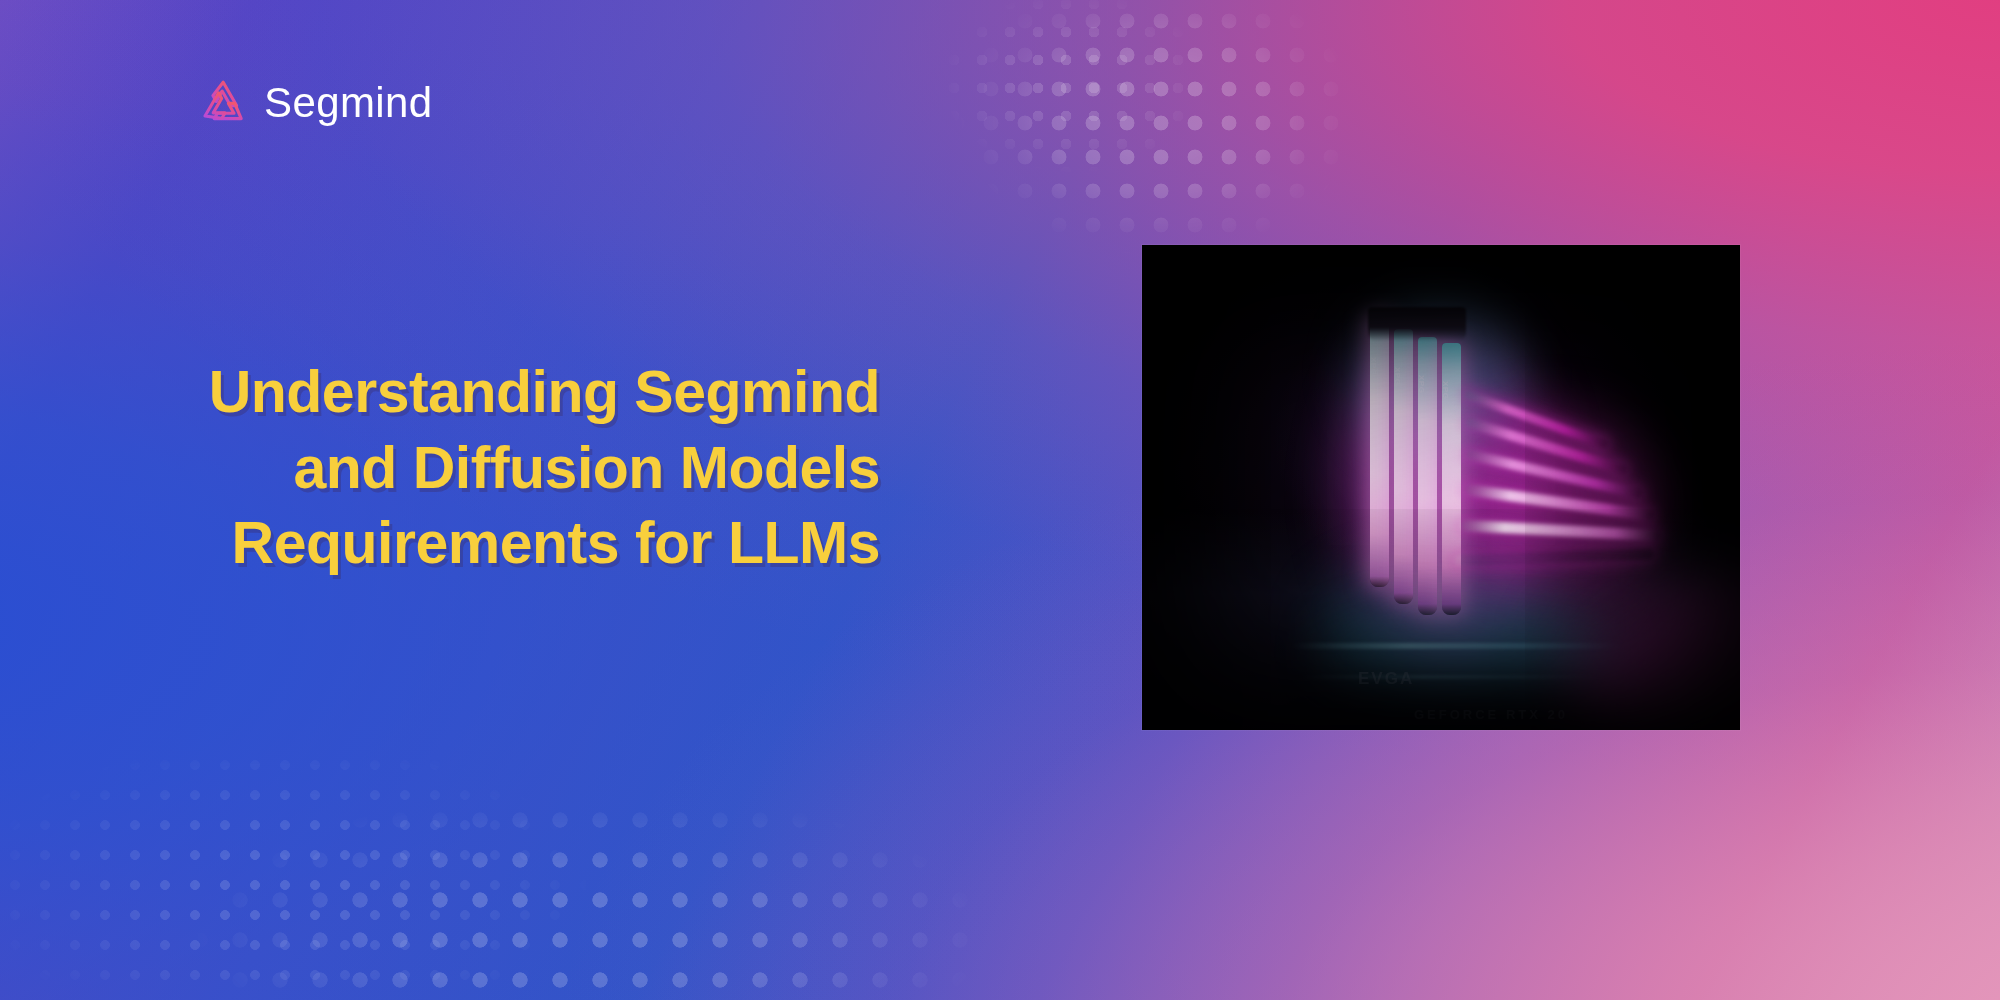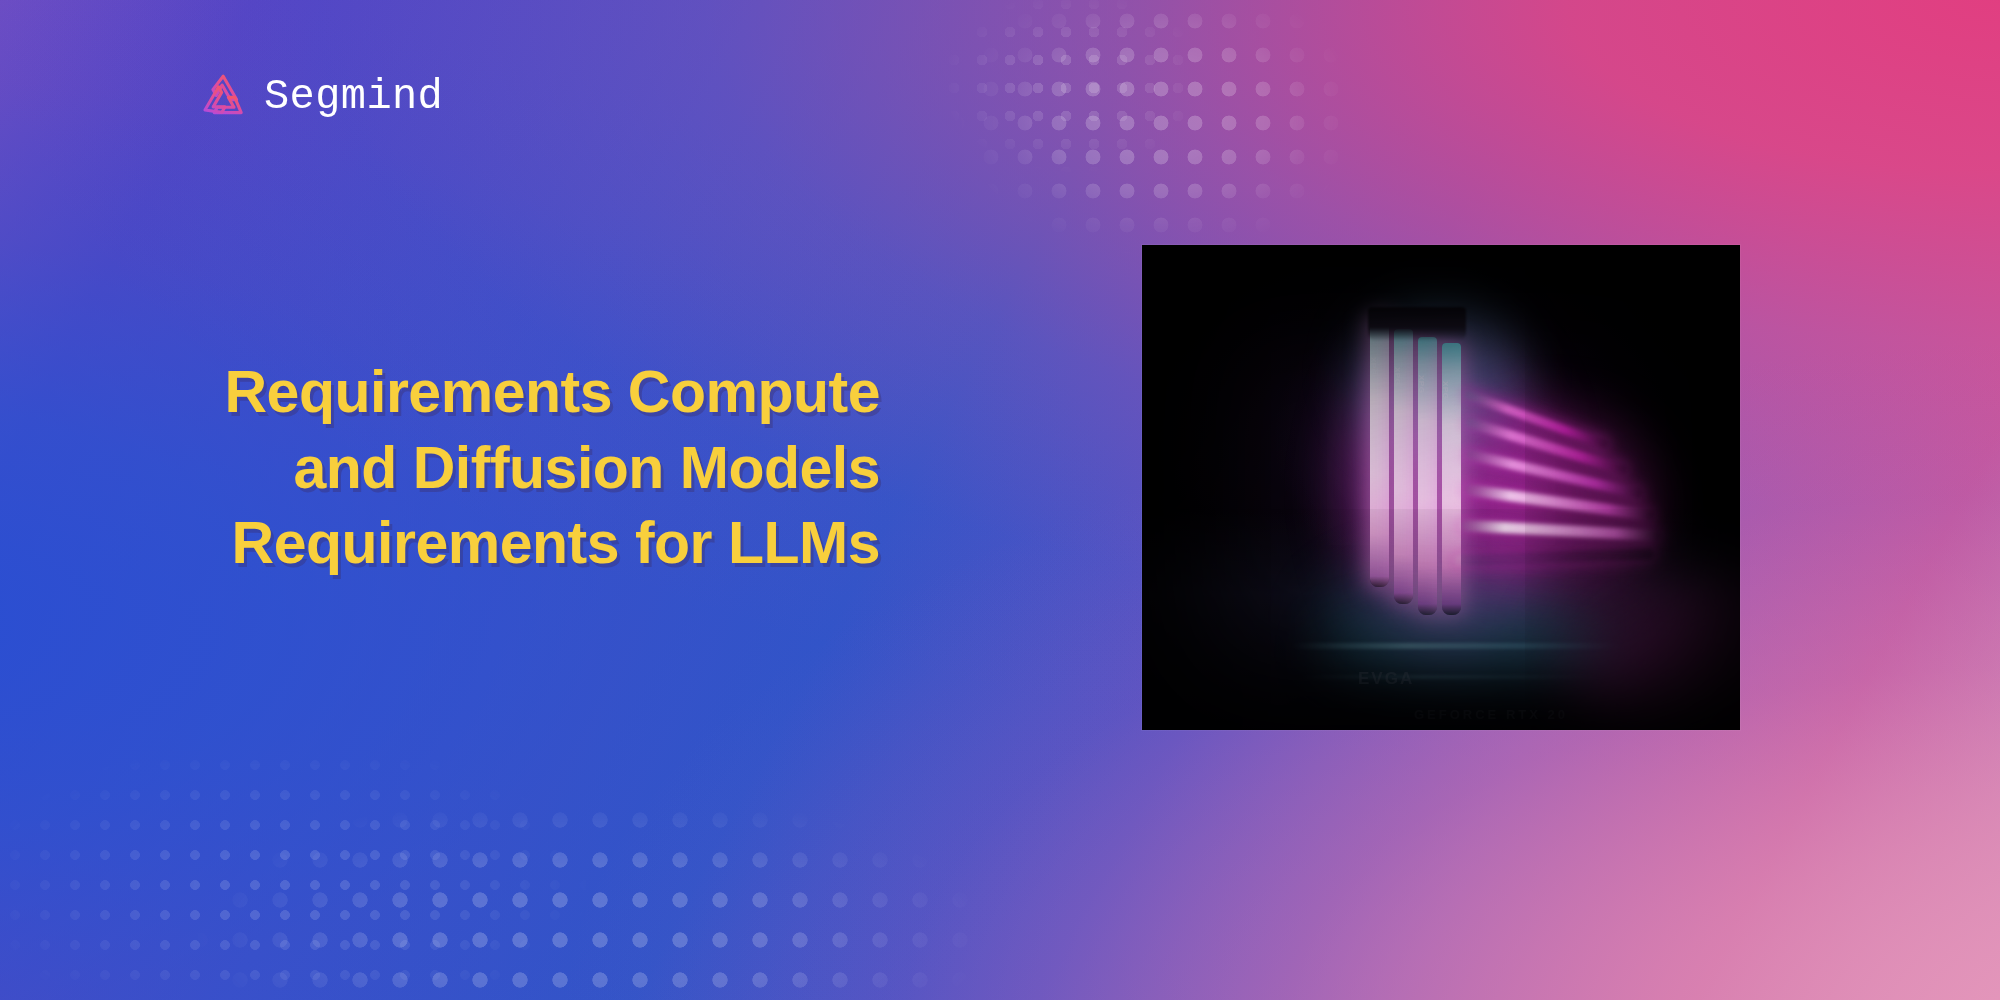--- a/index.html
+++ b/index.html
@@ -102,24 +102,23 @@
     background-image:radial-gradient(circle, rgba(255,255,255,0.30) 22%, rgba(255,255,255,0) 24%);
     background-size:30px 30px;
     -webkit-mask-image:radial-gradient(closest-side ellipse at 40% 60%, #000 20%, rgba(0,0,0,0.6) 55%, transparent 100%);
     mask-image:radial-gradient(closest-side ellipse at 40% 60%, #000 20%, rgba(0,0,0,0.6) 55%, transparent 100%);
     opacity:0.45;
   }
 
   
   #logo {
     position:absolute;
-    left:200px; top:72px;
+    left:200px; top:78px;
     display:flex; align-items:center; gap:18px;
     z-index:6;
-    font-family:Liberation Mono, monospace;
   }
   #logo-mark { width:46px; height:50px; display:block; }
   #logo-word {
     color:#ffffff;
     font-size:42px;
     font-weight:400;
     letter-spacing:0.4px;
     line-height:1;
     white-space:nowrap;
   }
@@ -239,21 +238,21 @@
       <g fill="none" stroke="url(#gmark)" stroke-width="3.1" stroke-linejoin="round" stroke-linecap="round">
         <path d="M23.2 4.2 L36.6 27.6 L30.4 27.6 L22.1 13.1 L16.2 23.4 L12.9 17.6 Z"></path>
         <path d="M41.2 40.6 L14.2 40.6 L17.4 35.2 L34.0 35.2 L28.4 25.4 L34.7 25.4 Z"></path>
         <path d="M5.0 38.0 L18.6 14.8 L21.6 20.5 L13.2 34.9 L24.9 34.9 L21.8 40.4 Z"></path>
       </g>
     </svg>
     <span id="logo-word">Segmind</span>
   </div>
 
   <div id="headline">
-    <span class="line">Requirements Compute</span>
+    <span class="line">Understanding Segmind</span>
     <span class="line">and Diffusion Models</span>
     <span class="line">Requirements for LLMs</span>
   </div>
 
   <div id="photo">
     <div class="ph-layer ph-base"></div>
     <div class="ph-layer ph-board"></div>
 
     <div class="ram-glow" style="left:200px; top:80px;  width:210px; height:330px; background:rgba(205,60,210,0.42);"></div>
     <div class="ram-glow" style="left:215px; top:55px;  width:160px; height:150px; background:rgba(80,215,240,0.34);"></div>

